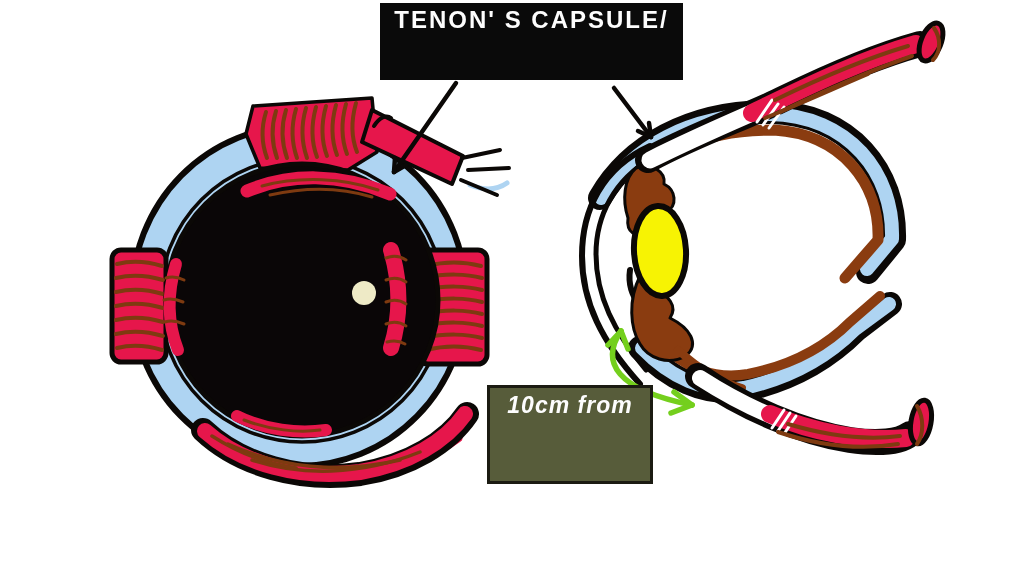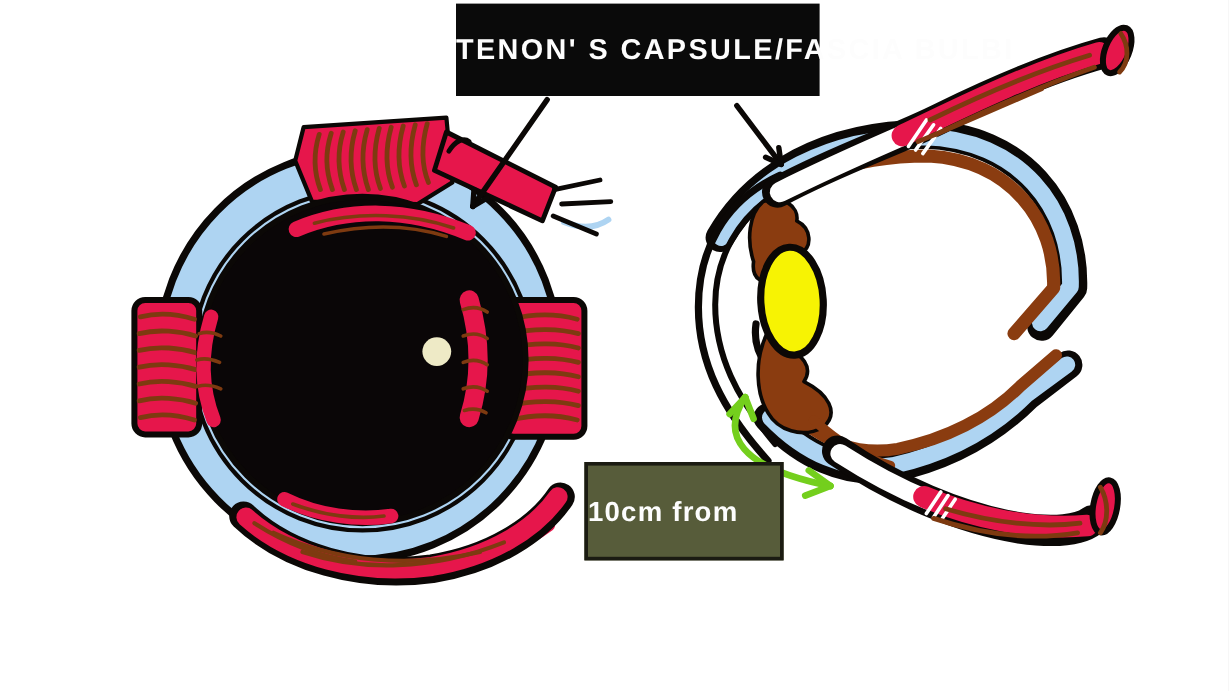--- a/index.html
+++ b/index.html
@@ -28,31 +28,31 @@
   .blueb{stroke:var(--capsule-blue);fill:none;stroke-linecap:round;stroke-linejoin:round;}
   .brownb{stroke:var(--choroid-brown);fill:none;stroke-linecap:round;stroke-linejoin:round;}
   .redb{stroke:var(--muscle-red);fill:none;stroke-linecap:round;stroke-linejoin:round;}
   .whiteb{stroke:#ffffff;fill:none;stroke-linecap:round;}
   .stria{stroke:var(--striation-brown);fill:none;stroke-linecap:round;}
   .blkline{stroke:var(--outline-black);fill:none;stroke-linecap:round;stroke-linejoin:round;}
   .redfill{fill:var(--muscle-red);}
   .brownfill{fill:var(--choroid-brown);}
   
   .label{
-    position:absolute;display:flex;flex-direction:row;align-items:center;justify-content:space-between;
+    position:absolute;display:flex;flex-direction:column;align-items:center;justify-content:space-between;
     color:var(--label-text);font-weight:bold;text-align:center;box-sizing:border-box;
   }
   .label span{display:block;line-height:34px;white-space:nowrap;}
   .label-tenon{
     left:380px;top:3px;width:303px;height:77px;background:var(--label-box-black);
     font-size:24px;letter-spacing:2px;
   }
   .label-limbus{
-    left:487px;top:385px;width:166px;height:82px;background:var(--label-box-olive);
-    border:3px solid var(--label-box-olive-border);font-size:23px;letter-spacing:1px;
+    left:487px;top:385px;width:166px;height:99px;background:var(--label-box-olive);
+    border:3px solid var(--label-box-olive-border);font-size:23px;letter-spacing:1px;font-style:italic;
   }
 </style>
 </head>
 <body>
 
 <div class="stage">
 
 <svg width="1024" height="576" viewBox="0 0 1024 576">
 
   <g>
@@ -216,20 +216,19 @@
     <path stroke-width="5.5" d="M 621,331 C 600,362 616,390 692,405"></path>
     <path stroke-width="5.5" d="M 621,331 L 608,345"></path>
     <path stroke-width="5.5" d="M 621,331 L 628,349"></path>
     <path stroke-width="5.5" d="M 692,405 L 674,392"></path>
     <path stroke-width="5.5" d="M 692,405 L 671,413"></path>
   </g>
 </svg>
 
 <div class="label label-tenon">
   <span>TENON' S CAPSULE/</span>
-  <span>FASCIA BULBI</span>
 </div>
 
 <div class="label label-limbus">
   <span>10cm from</span>
 </div>
 
 </div>
 
 </body></html>

